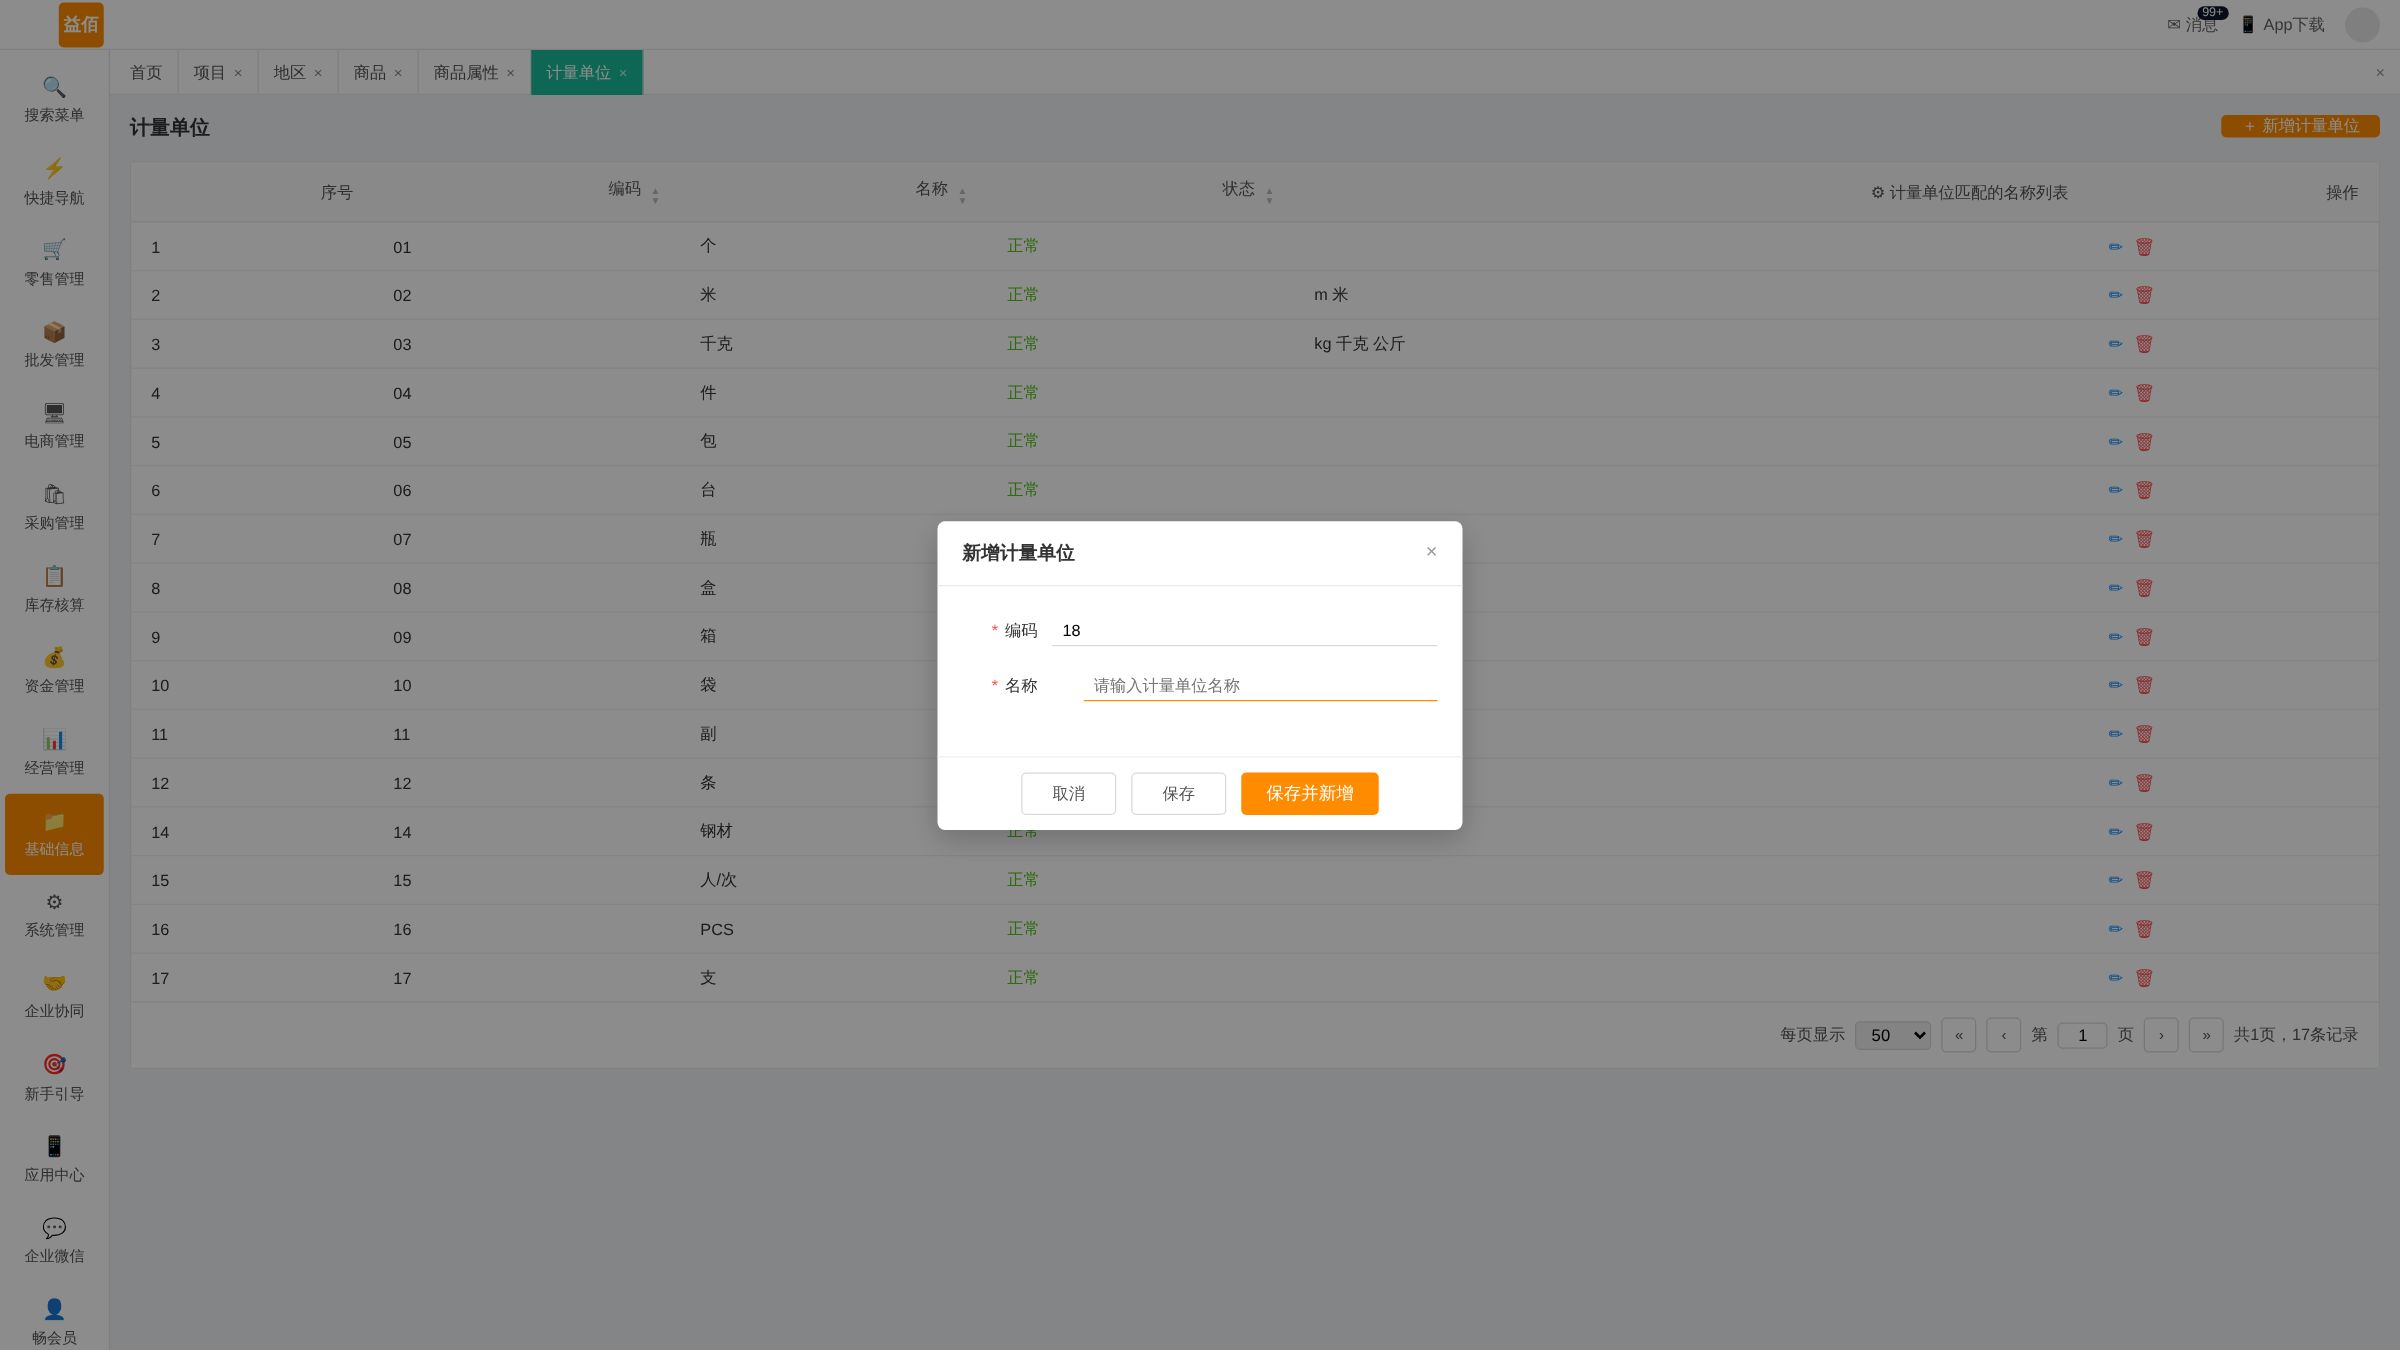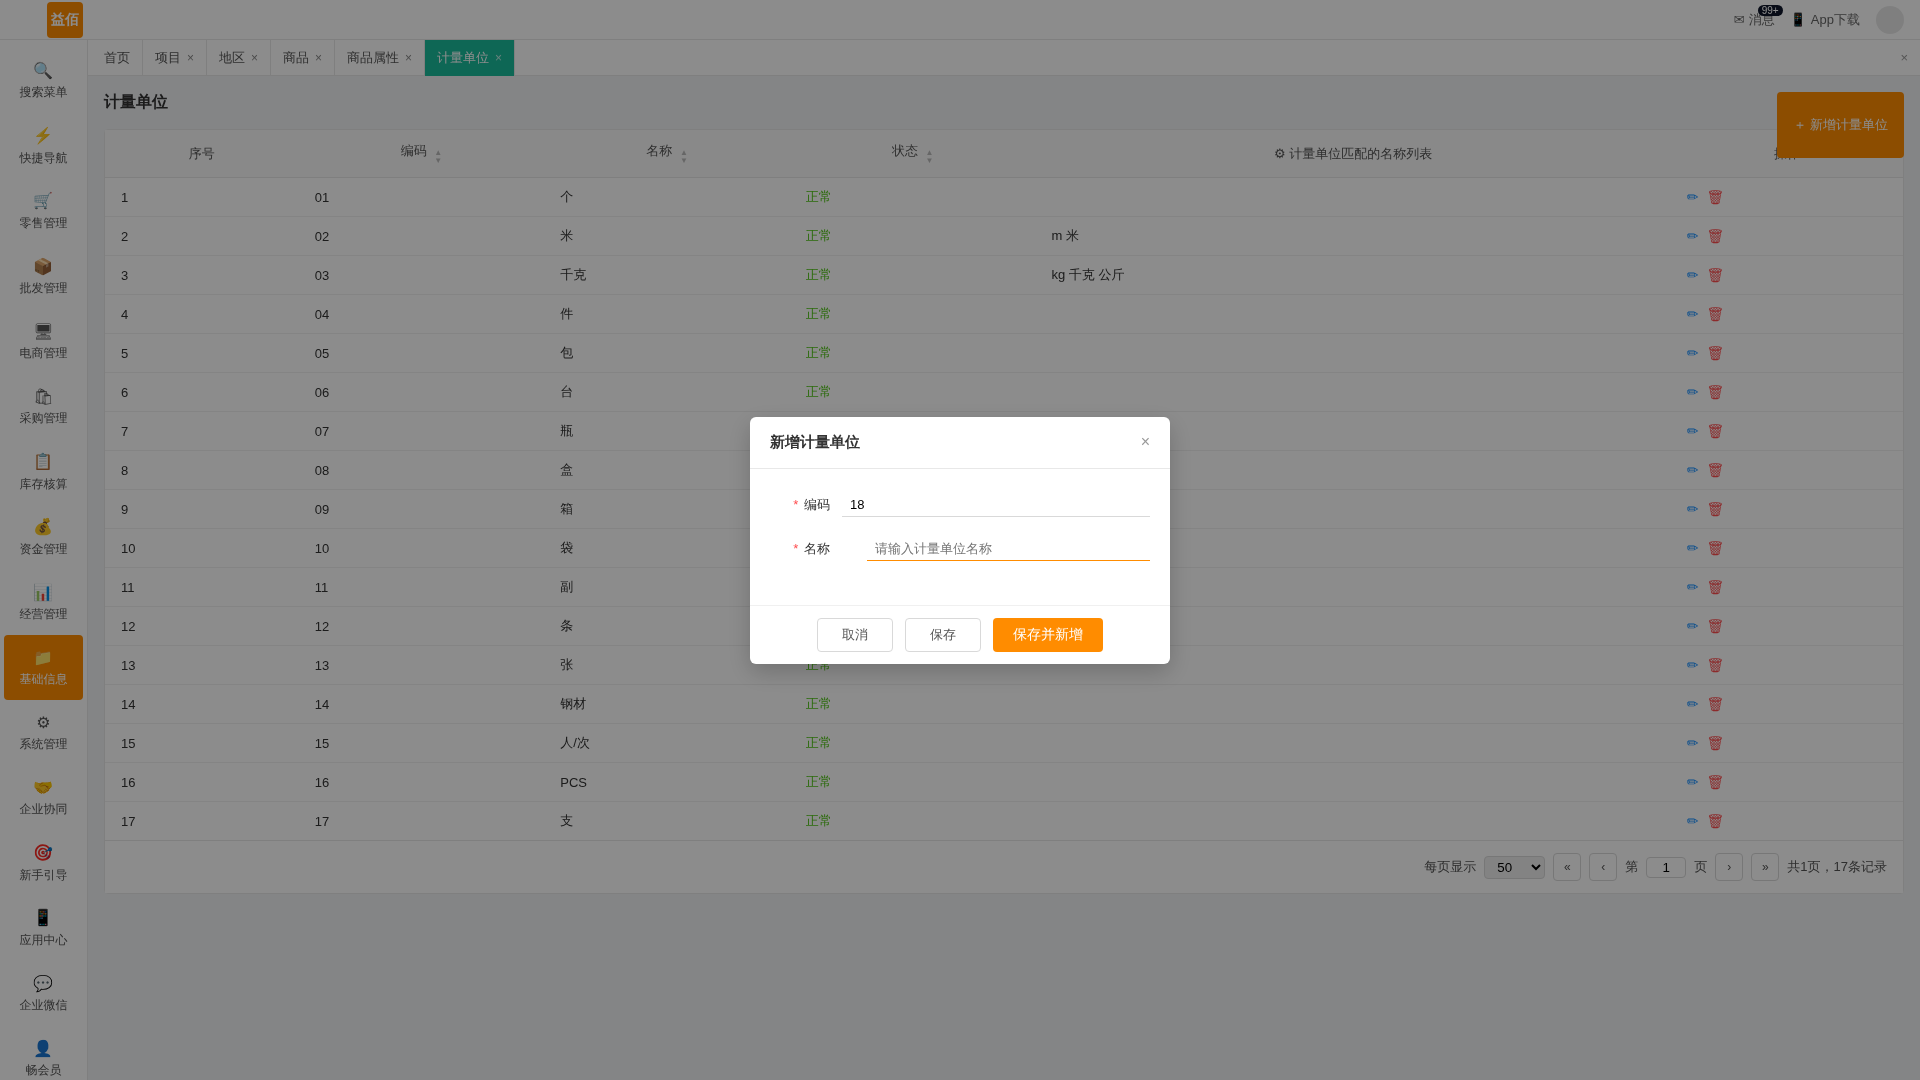--- a/index.html
+++ b/index.html
@@ -32,27 +32,27 @@
     .tabs-bar { background: #fff; border-bottom: 1px solid #e8e8e8; display: flex; align-items: center; height: 36px; padding: 0 4px; }
     .tab { display: flex; align-items: center; padding: 0 12px; height: 36px; cursor: pointer; font-size: 13px; color: #555; border-right: 1px solid #e8e8e8; gap: 6px; }
     .tab.active { background: #1abc9c; color: white; }
     .tab-close { font-size: 12px; cursor: pointer; opacity: 0.7; }
 
     
     .content { flex: 1; padding: 16px; overflow: auto; position: relative; }
     .page-title { font-size: 16px; font-weight: 600; color: #333; margin-bottom: 16px; }
 
     
-    .add-btn { position: absolute; top: 16px; right: 16px; background: #ff8c00; color: white; border: none; padding: 24px 16px; border-radius: 4px; cursor: pointer; font-size: 13px; }
+    .add-btn { position: absolute; top: 16px; right: 16px; background: #ff8c00; color: white; border: none; padding: 0 16px; border-radius: 4px; cursor: pointer; font-size: 13px; }
 
     
     .table-wrapper { background: #fff; border-radius: 4px; border: 1px solid #e8e8e8; }
     table { width: 100%; border-collapse: collapse; }
     thead tr { background: #fafafa; }
-    th { padding: 12px 16px; text-align: center; font-weight: 500; color: #555; border-bottom: 1px solid #e8e8e8; font-size: 13px; white-space: nowrap; }
+    th { padding: 12px 16px; text-align: right; font-weight: 500; color: #555; border-bottom: 1px solid #e8e8e8; font-size: 13px; white-space: nowrap; }
     td { padding: 10px 16px; border-bottom: 1px solid #f0f0f0; font-size: 13px; color: #333; }
     tr:last-child td { border-bottom: none; }
     .status-normal { color: #52c41a; }
     .action-icons { display: flex; gap: 8px; }
     .action-icon { color: #1890ff; cursor: pointer; font-size: 14px; }
     .action-icon.del { color: #ff4d4f; }
 
     
     .pagination { display: flex; align-items: center; justify-content: flex-end; padding: 12px 16px; gap: 8px; font-size: 13px; color: #555; border-top: 1px solid #e8e8e8; background: #fff; }
     .page-size-select { padding: 2px 8px; border: 1px solid #d9d9d9; border-radius: 4px; }
@@ -389,33 +389,20 @@
     <td><span class="status-normal">正常</span></td>
     <td></td>
     <td>
       <div class="action-icons">
         <span class="action-icon">✏</span>
         <span class="action-icon del">🗑</span>
       </div>
     </td>
   </tr>
               <tr>
-    <td>13</td>
-    <td>13</td>
-    <td>张</td>
-    <td><span class="status-normal">正常</span></td>
-    <td></td>
-    <td>
-      <div class="action-icons">
-        <span class="action-icon">✏</span>
-        <span class="action-icon del">🗑</span>
-      </div>
-    </td>
-  </tr>
-              <tr>
     <td>14</td>
     <td>14</td>
     <td>钢材</td>
     <td><span class="status-normal">正常</span></td>
     <td></td>
     <td>
       <div class="action-icons">
         <span class="action-icon">✏</span>
         <span class="action-icon del">🗑</span>
       </div>

